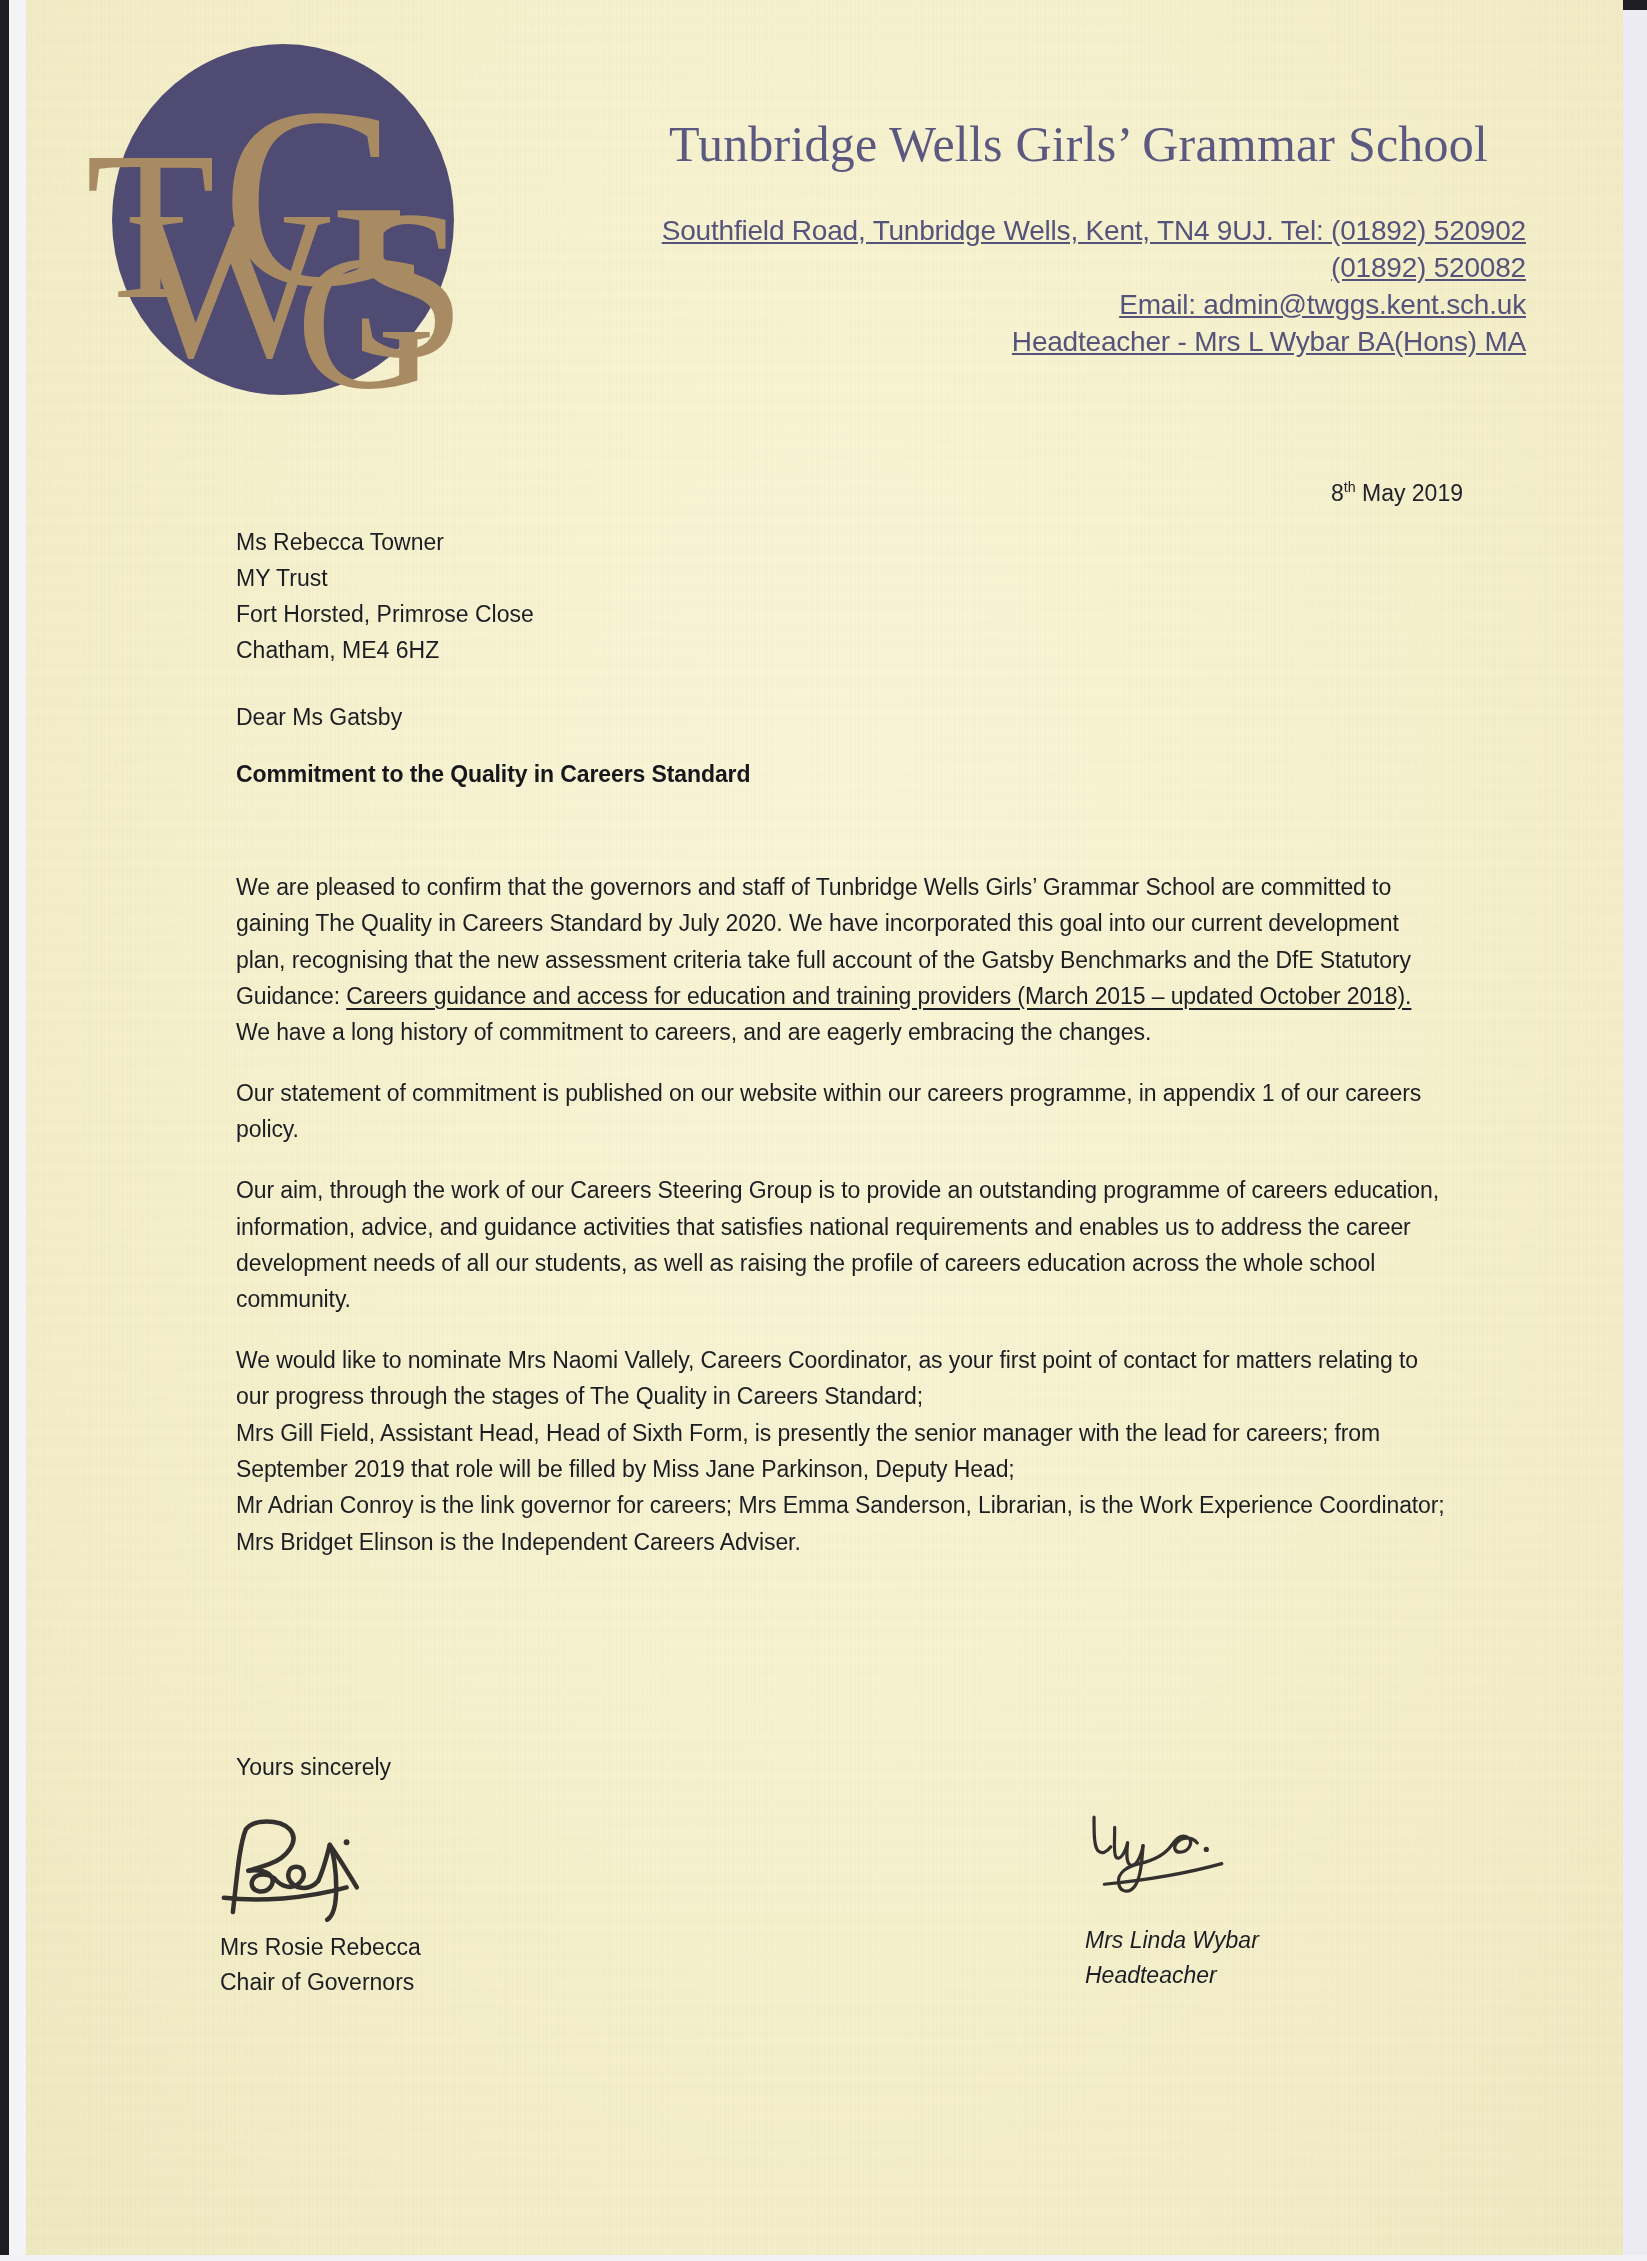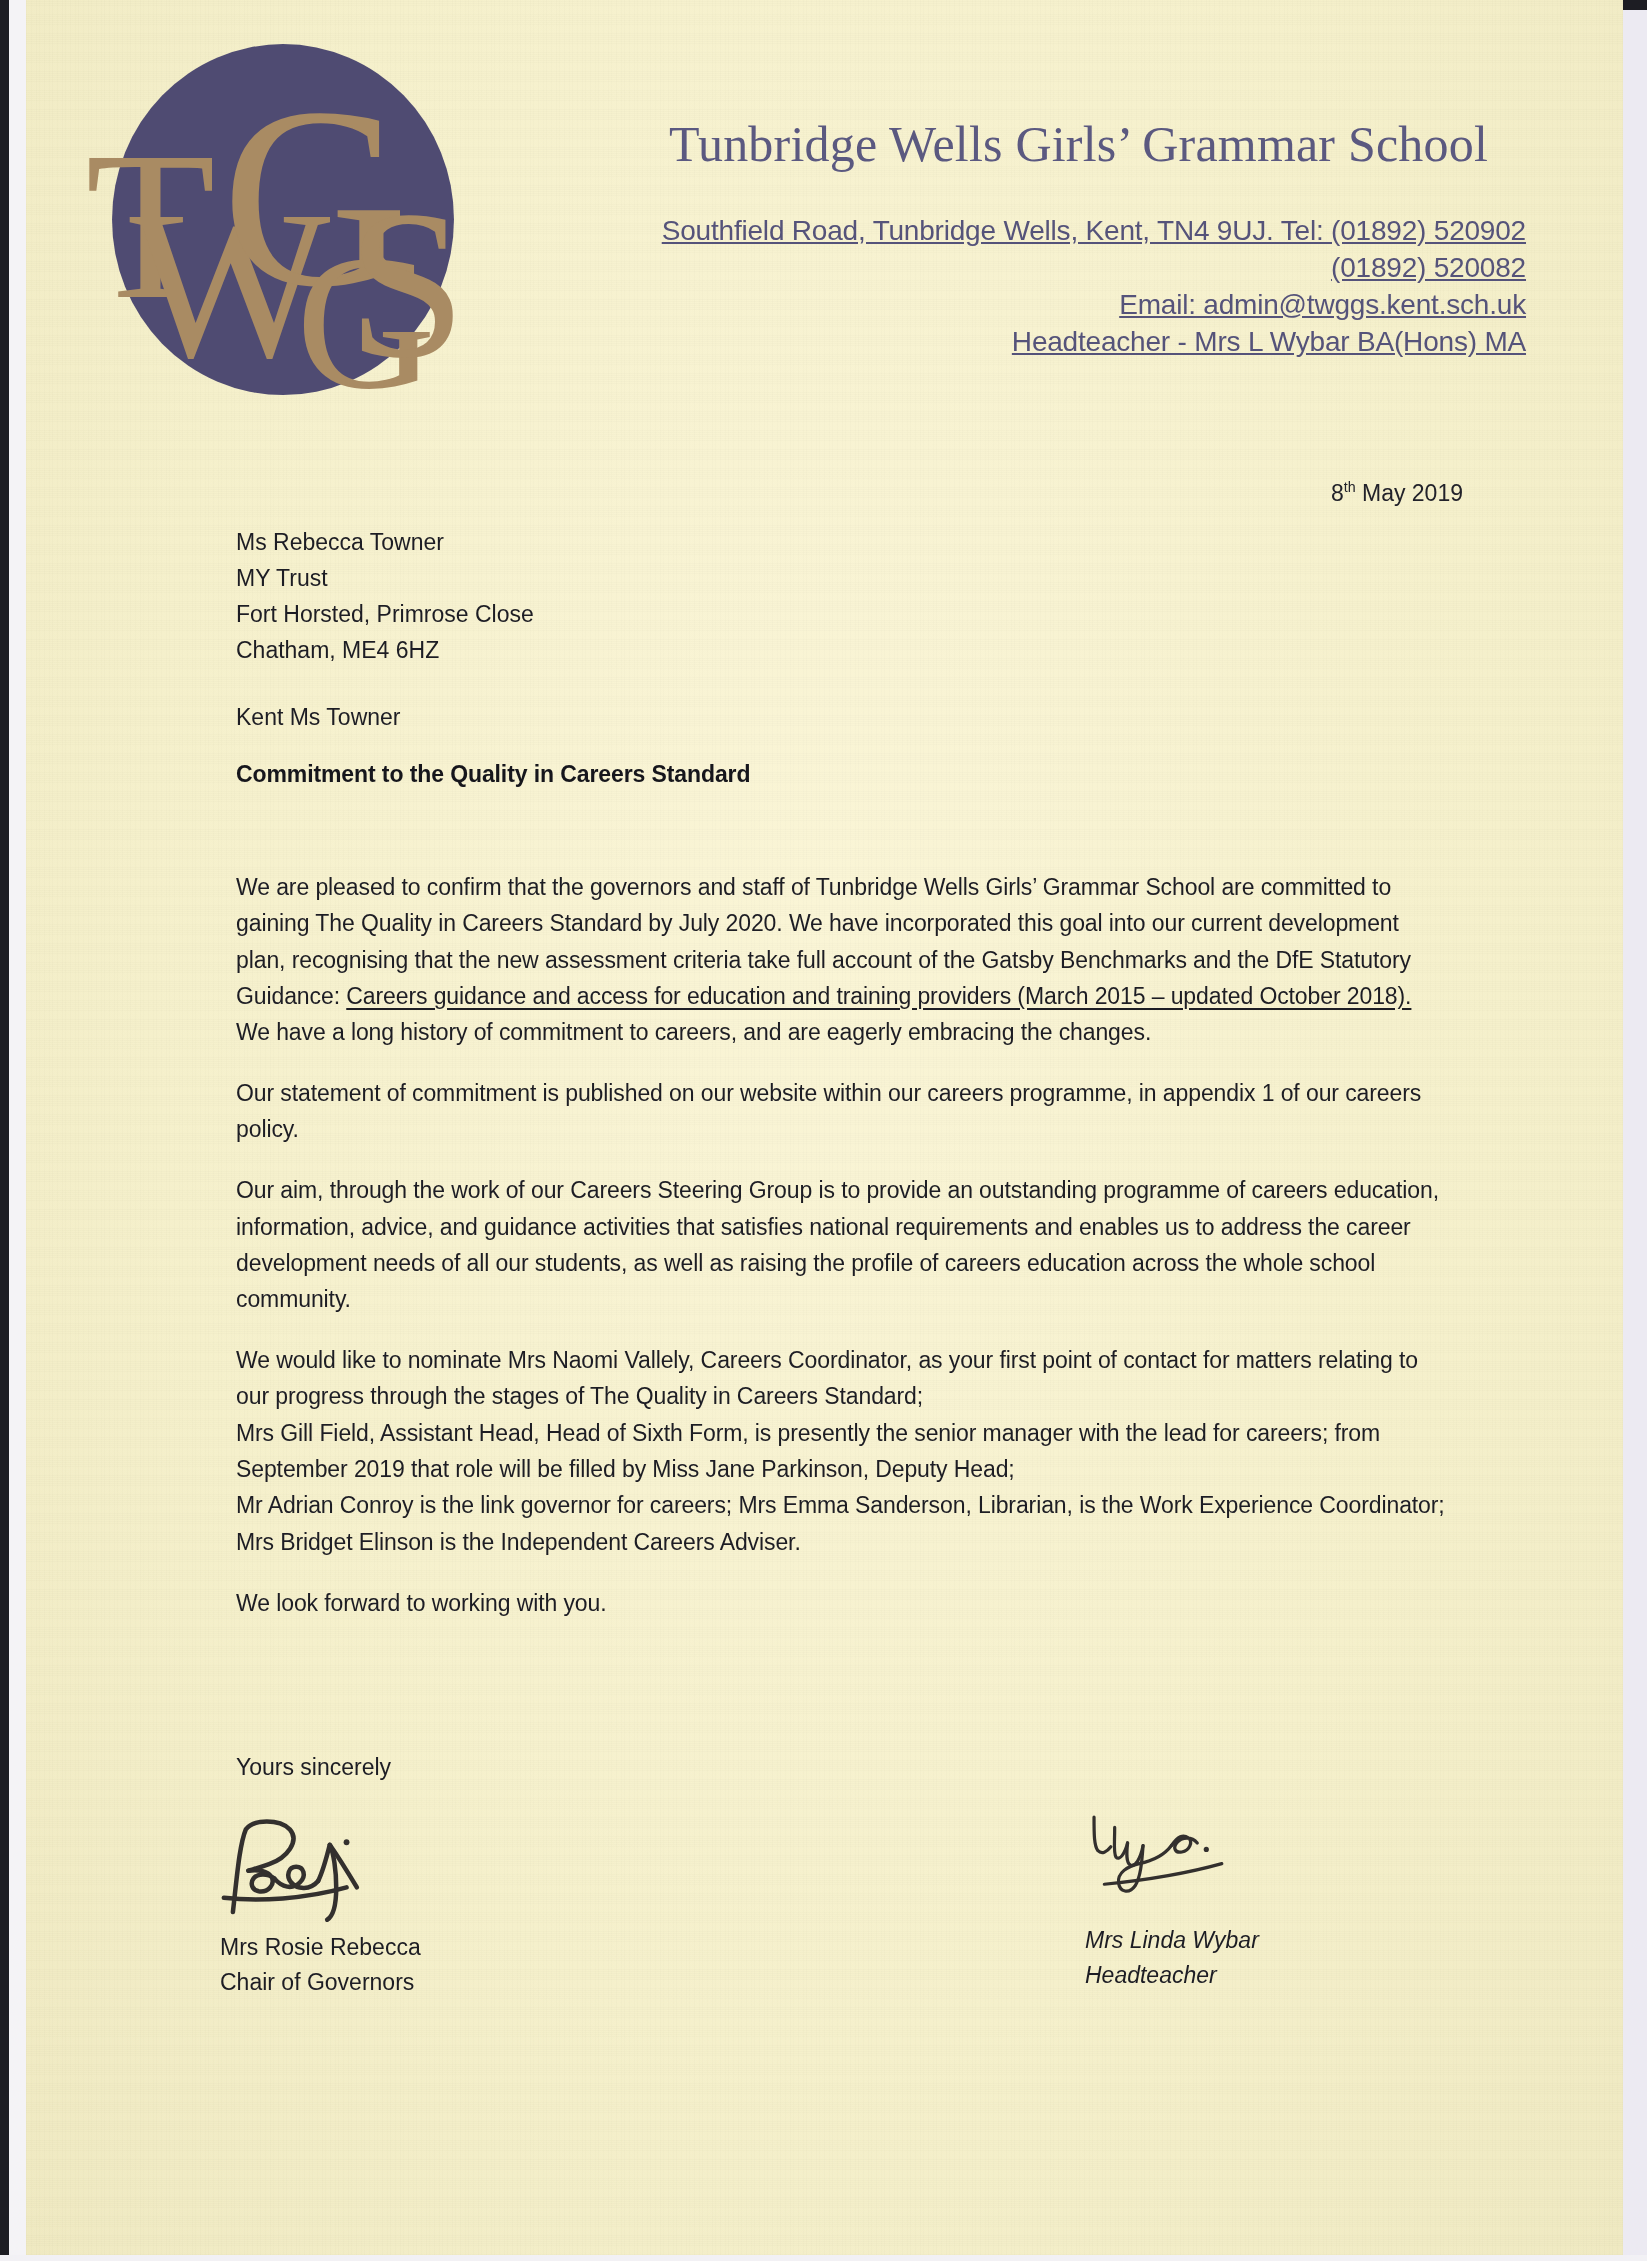--- a/index.html
+++ b/index.html
@@ -248,36 +248,35 @@
 
     <div class="letter-date"><span>8</span><sup>th</sup><span> May 2019</span></div>
 
     <div class="addressee">
       <div>Ms Rebecca Towner</div>
       <div>MY Trust</div>
       <div>Fort Horsted, Primrose Close</div>
       <div>Chatham, ME4 6HZ</div>
     </div>
 
-    <div class="salutation">Kent Ms Towner</div>
+    <div class="salutation">Dear Ms Gatsby</div>
     <div class="subject">Commitment to the Quality in Careers Standard</div>
 
     <div class="body-text">
 
       <p><span>We are pleased to confirm that the governors and staff of Tunbridge Wells Girls’ Grammar School are committed to gaining The Quality in Careers Standard by July 2020. We have incorporated this goal into our current development plan, recognising that the new assessment criteria take full account of the Gatsby Benchmarks and the DfE Statutory Guidance:  </span><span class="u">Careers guidance and access for education and training providers (March 2015 – updated October 2018). </span><span> We have a long history of commitment to careers, and are eagerly embracing the changes.</span></p>
 
       <p>Our statement of commitment is published on our website within our careers programme, in appendix 1 of our careers policy.</p>
 
       <p>Our aim, through the work of our Careers Steering Group is to provide an outstanding programme of careers education, information, advice, and guidance activities that satisfies national requirements and enables us to address the career development needs of all our students, as well as raising the profile of careers education across the whole school community.</p>
 
       <p class="tight">We would like to nominate Mrs Naomi Vallely, Careers Coordinator, as your first point of contact for matters relating to our progress through the stages of The Quality in Careers Standard;</p>
       <p class="tight">Mrs Gill Field, Assistant Head, Head of Sixth Form, is presently the senior manager with the lead for careers; from September 2019 that role will be filled by Miss Jane Parkinson, Deputy Head;</p>
       <p>Mr Adrian Conroy is the link governor for careers; Mrs Emma Sanderson, Librarian, is the Work Experience Coordinator; Mrs Bridget Elinson is the Independent Careers Adviser.</p>
 
-      <p>We look forward to working with you.</p>
     </div>
 
     <div class="sign-off">Yours sincerely</div>
 
     <div class="sig-block-left">
       <div class="sig-img">
         <svg width="297" height="110" viewBox="0 0 460 170" xmlns="http://www.w3.org/2000/svg">
           <g fill="none" stroke="#33302e" stroke-width="7" stroke-linecap="round" stroke-linejoin="round">
             <path d="M20 150 C26 98 30 46 40 22 C52 6 92 6 108 22 C124 40 104 66 76 76 C60 82 50 84 44 86"></path>
             <path d="M44 86 C58 84 74 86 80 96 C86 108 74 120 60 118 C50 116 46 106 52 98 C58 90 74 90 84 98"></path>

